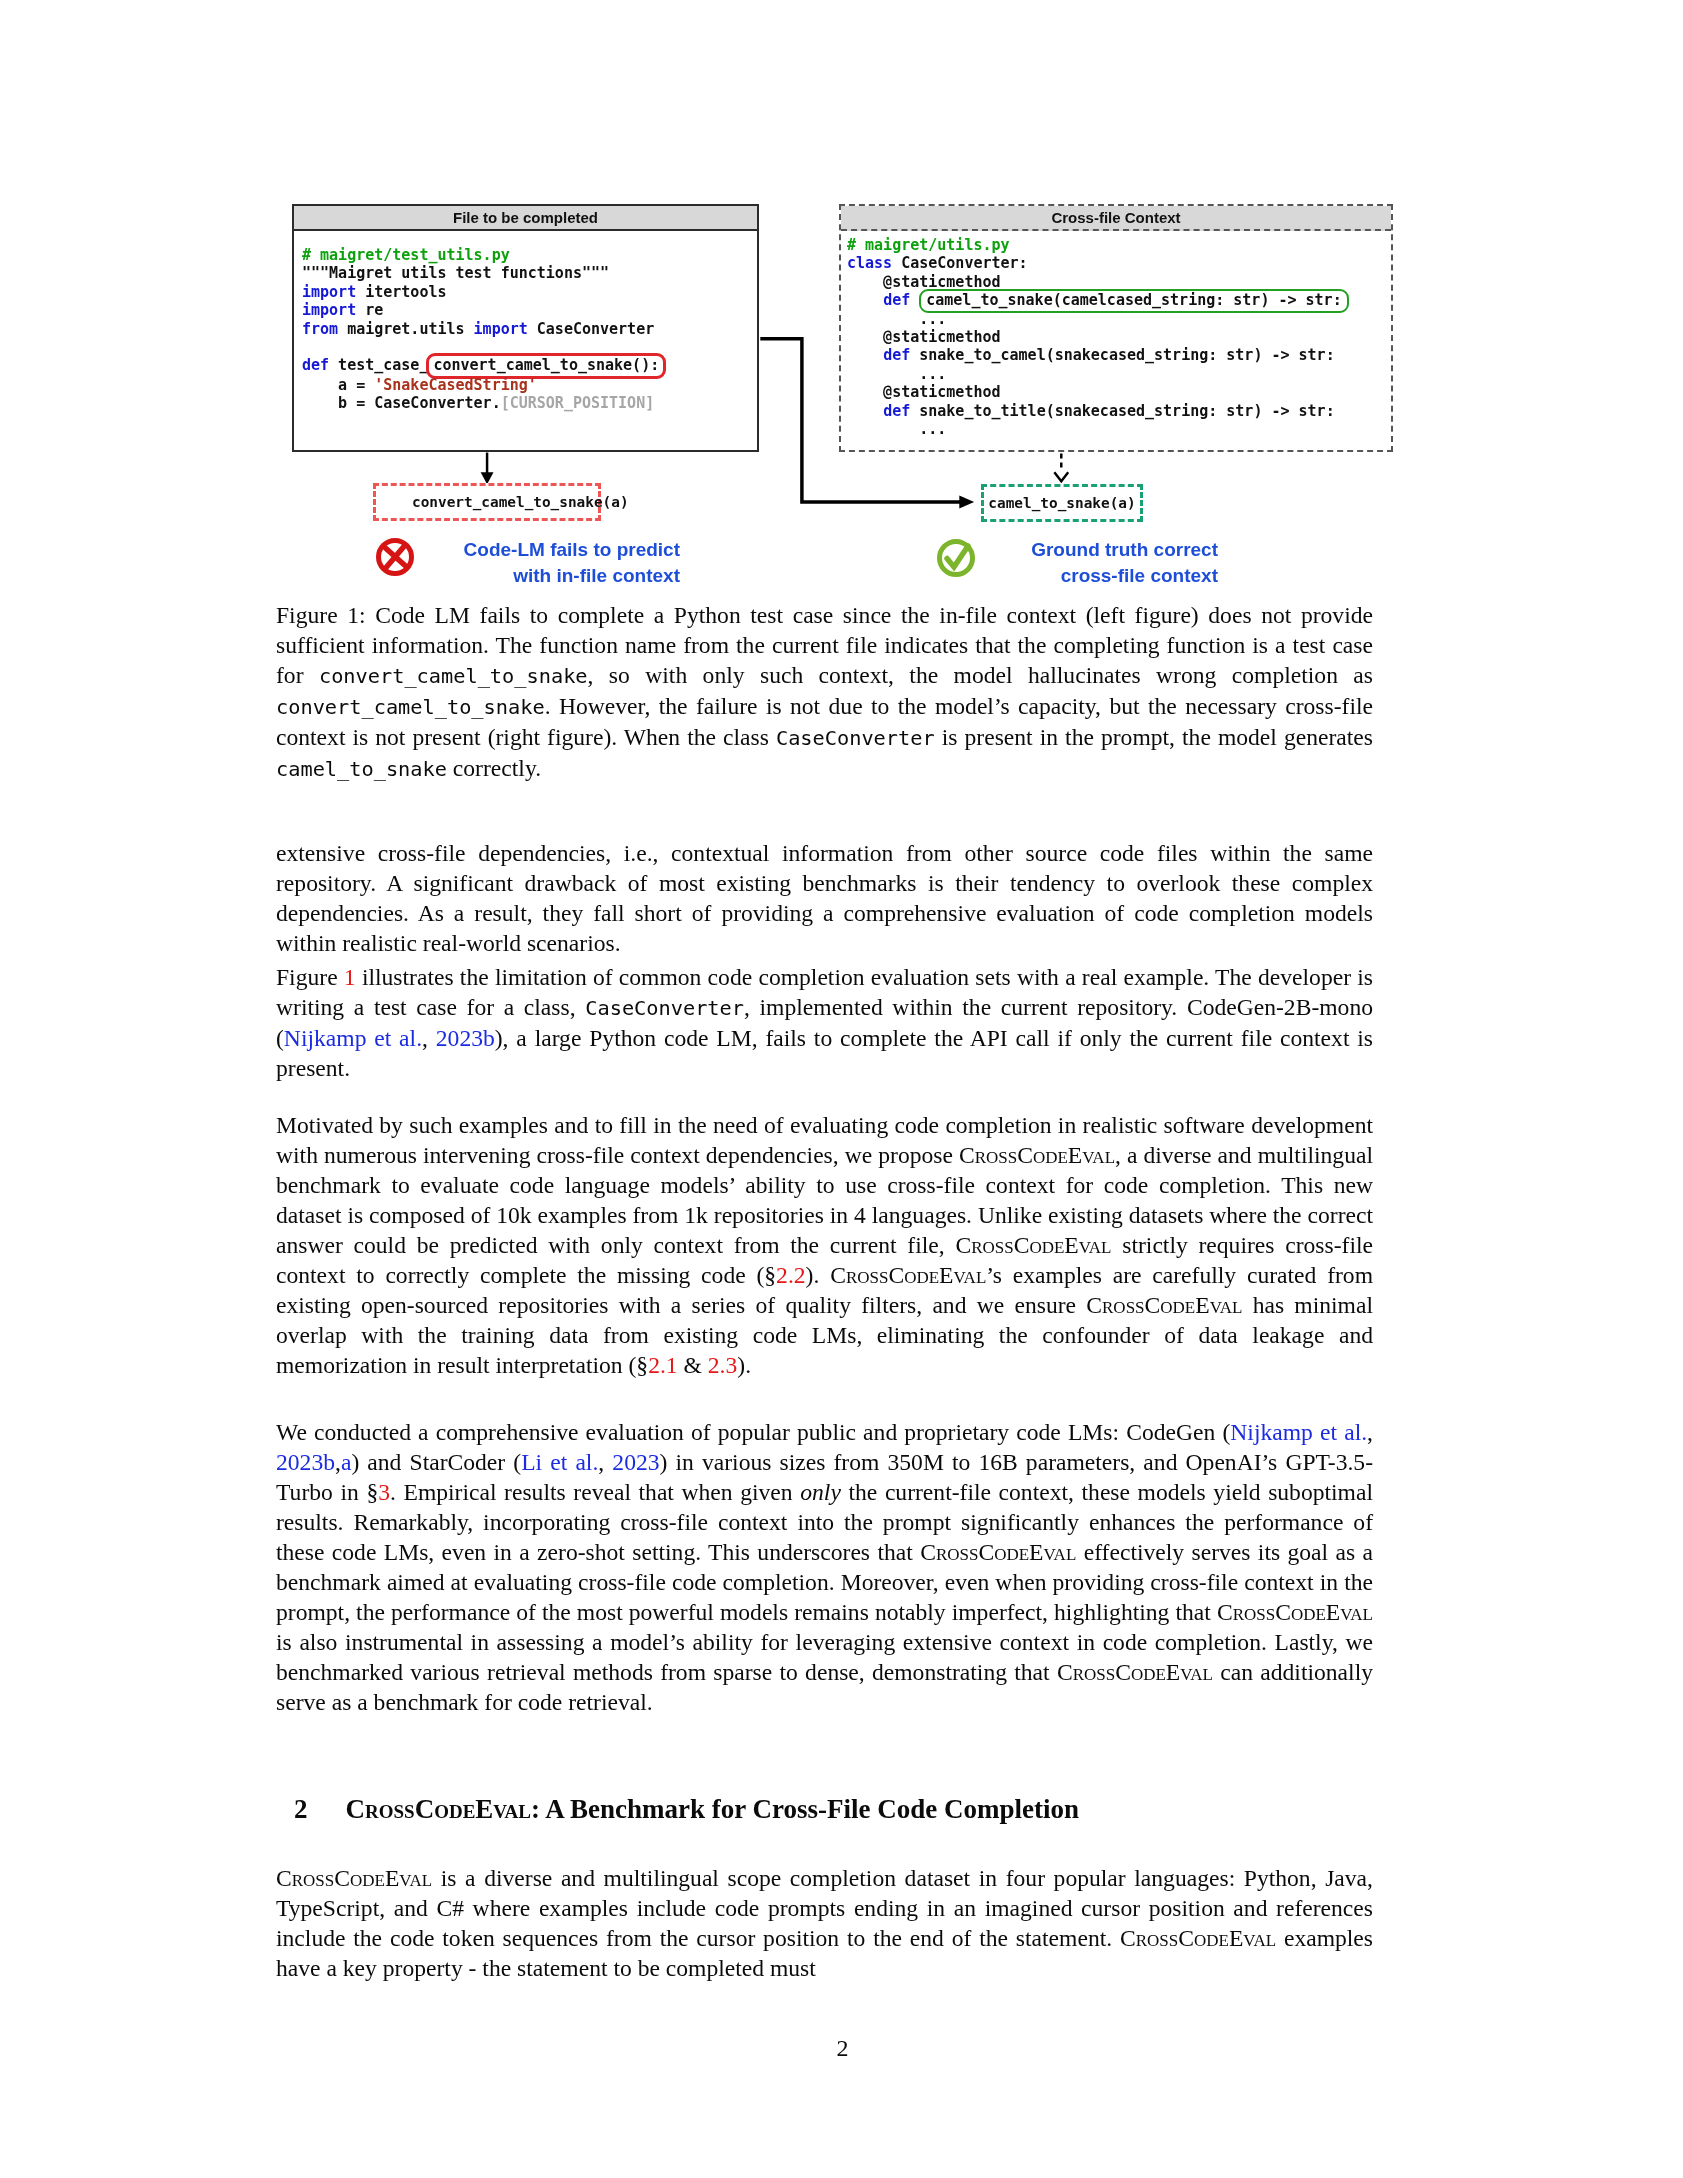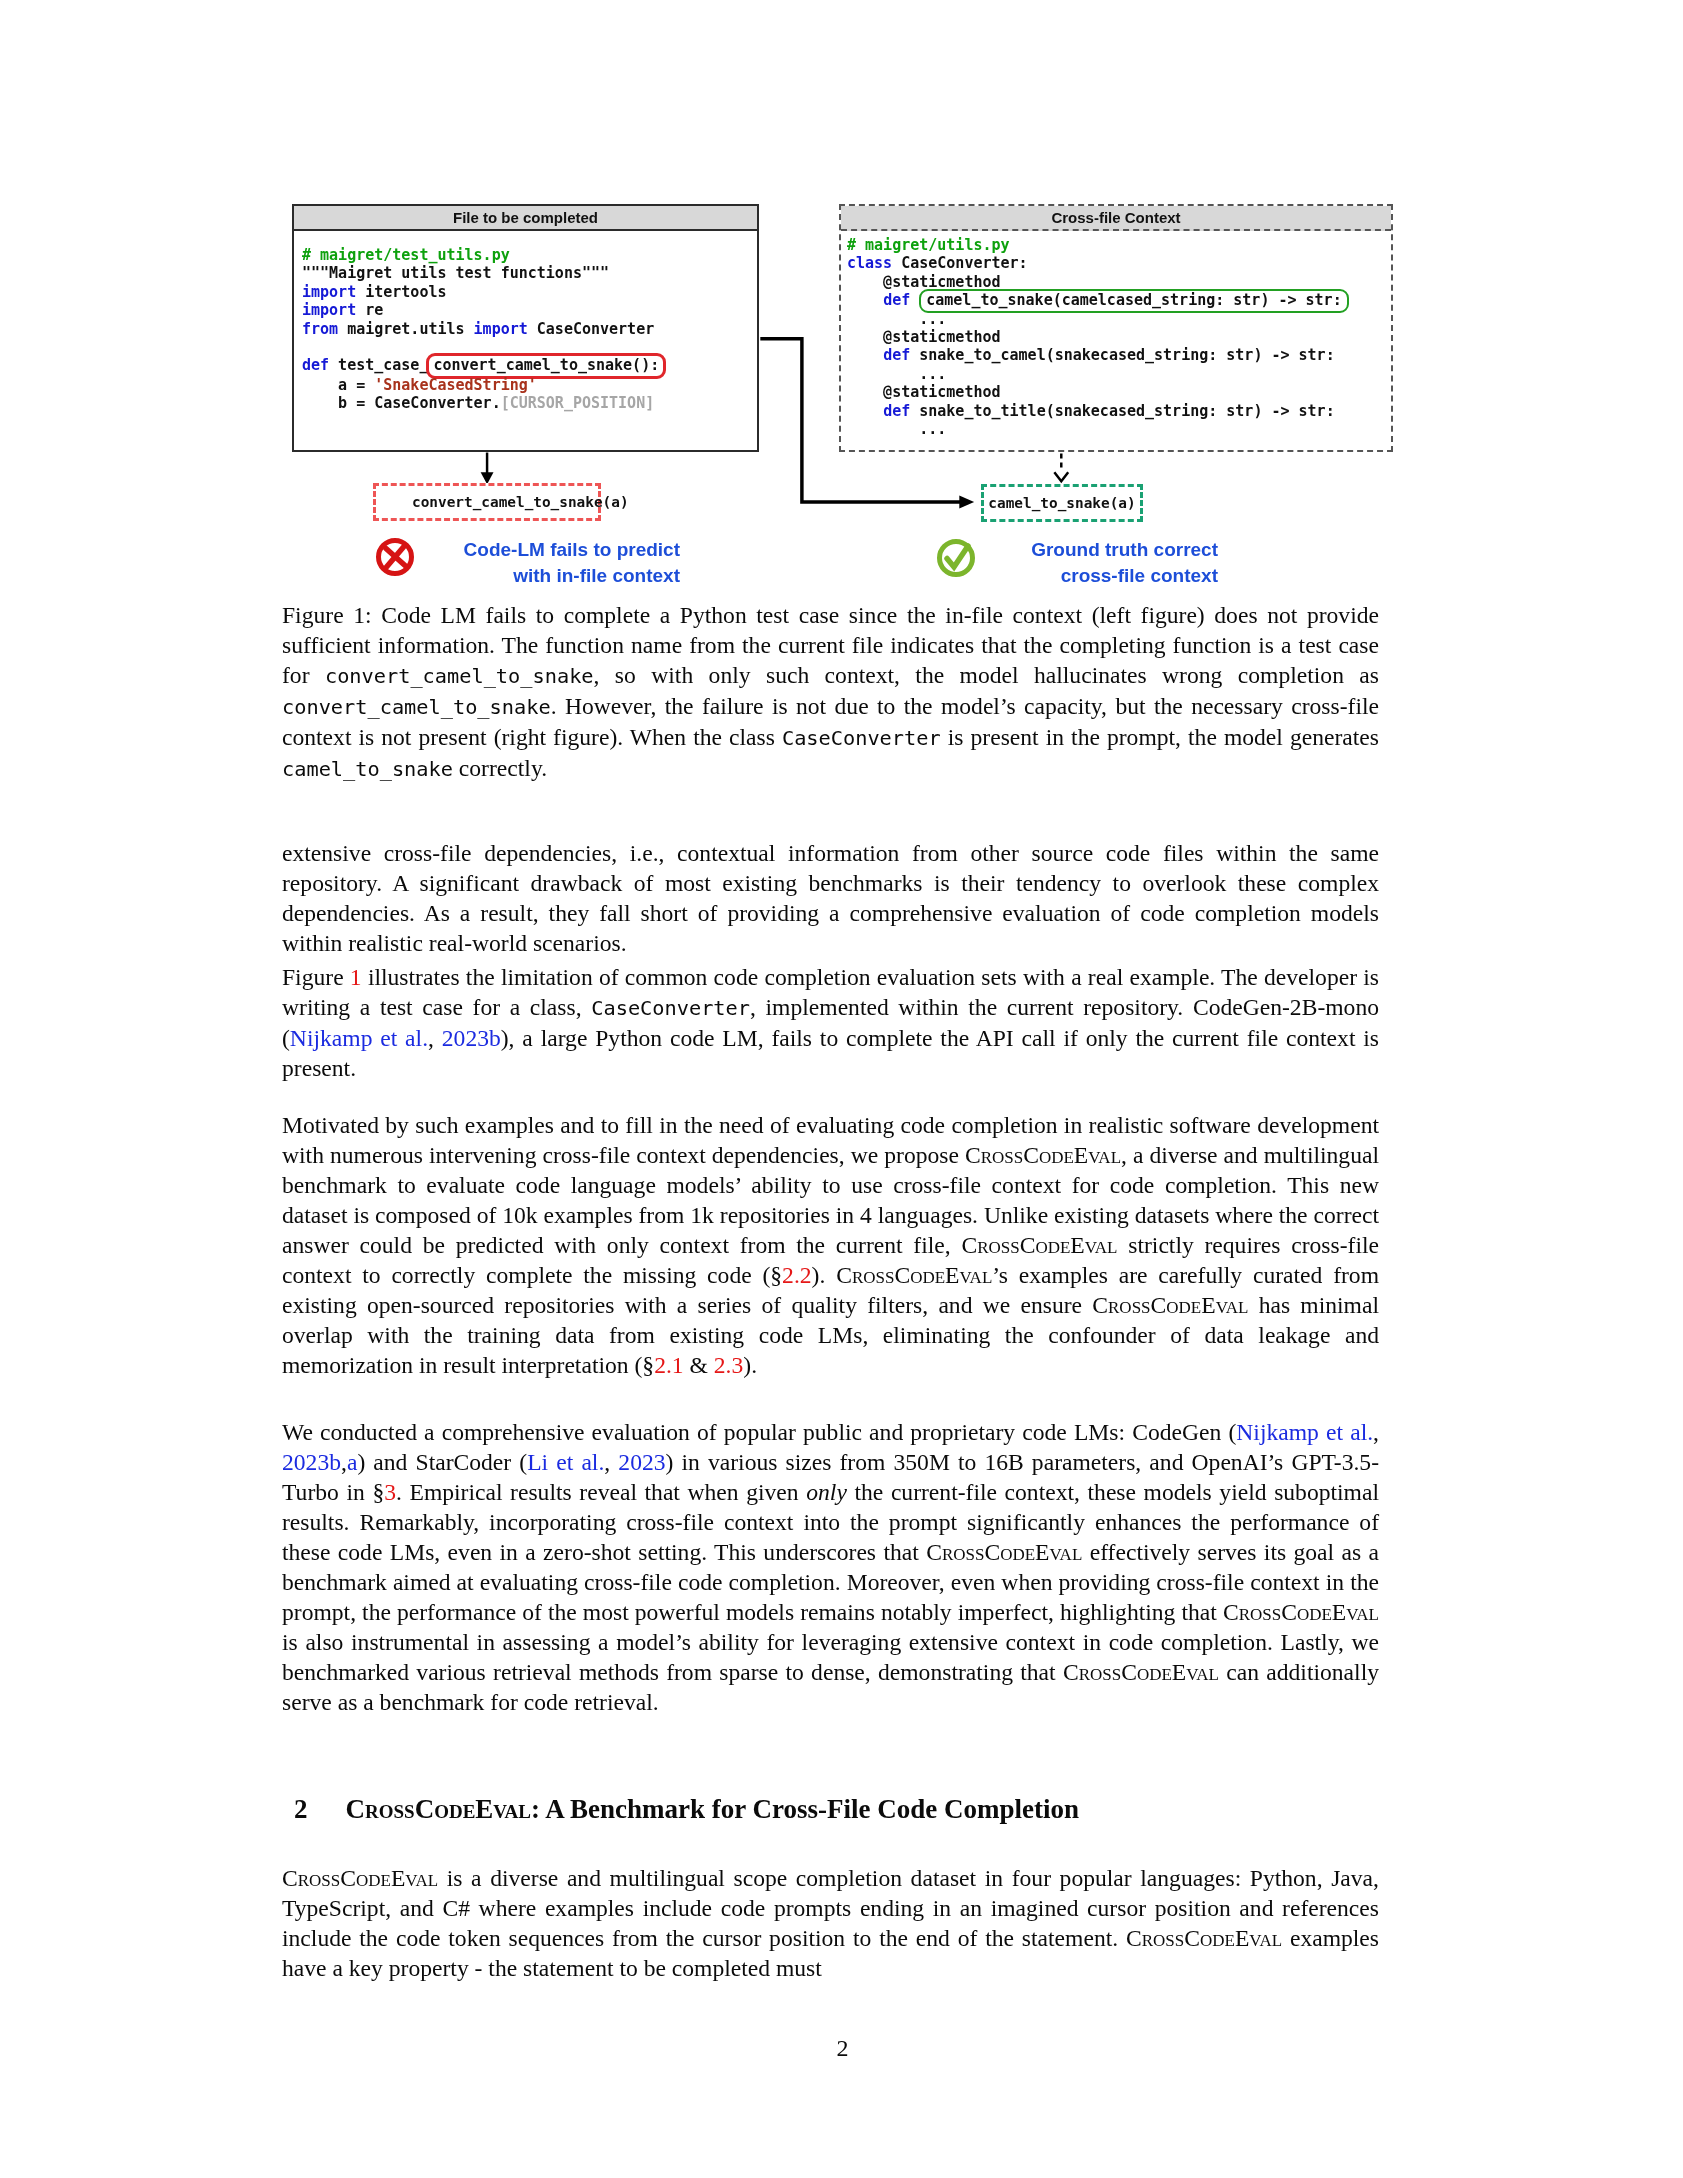--- a/index.html
+++ b/index.html
@@ -38,21 +38,21 @@
   .annot{position:absolute;font-family:Liberation Sans, sans-serif;font-weight:bold;font-size:19px;
         line-height:26px;text-align:right;white-space:pre-line;color:#1d4ed8;}
   .annot.fail-text   {left:421px;top:537px;width:259px;}
   .annot.success-text{left:978px;top:537px;width:240px;}
   .icon{position:absolute;overflow:visible;}
   .fail-icon   {left:373px;top:535px;color:var(--fail_icon_red);}
   .success-icon{left:934px;top:536px;color:var(--success_icon_green);}
   .connectors{position:absolute;left:0;top:0;pointer-events:none;}
 
   
-  .para{position:absolute;left:282px;width:1097px;font-size:23.6px;line-height:30px;
+  .para{position:absolute;left:276px;width:1097px;font-size:23.6px;line-height:30px;
         text-align:justify;color:#0b0b0b;}
   .caption{top:600px;}
   .p1{top:838px;} .p2{top:962px;} .p3{top:1098px;margin-top:12px;} .p4{top:1417px;} .p5{top:1863px;}
   .sg-code{font-family:"DejaVu Sans Mono",monospace;font-size:0.86em;}
   .sg-link{color:var(--link_blue);}
   .sg-ref {color:var(--ref_red);}
   .sg-sc  {font-variant:small-caps;}
   .sg-it  {font-style:italic;}
 
   .heading{position:absolute;left:294px;top:1794px;width:1097px;

